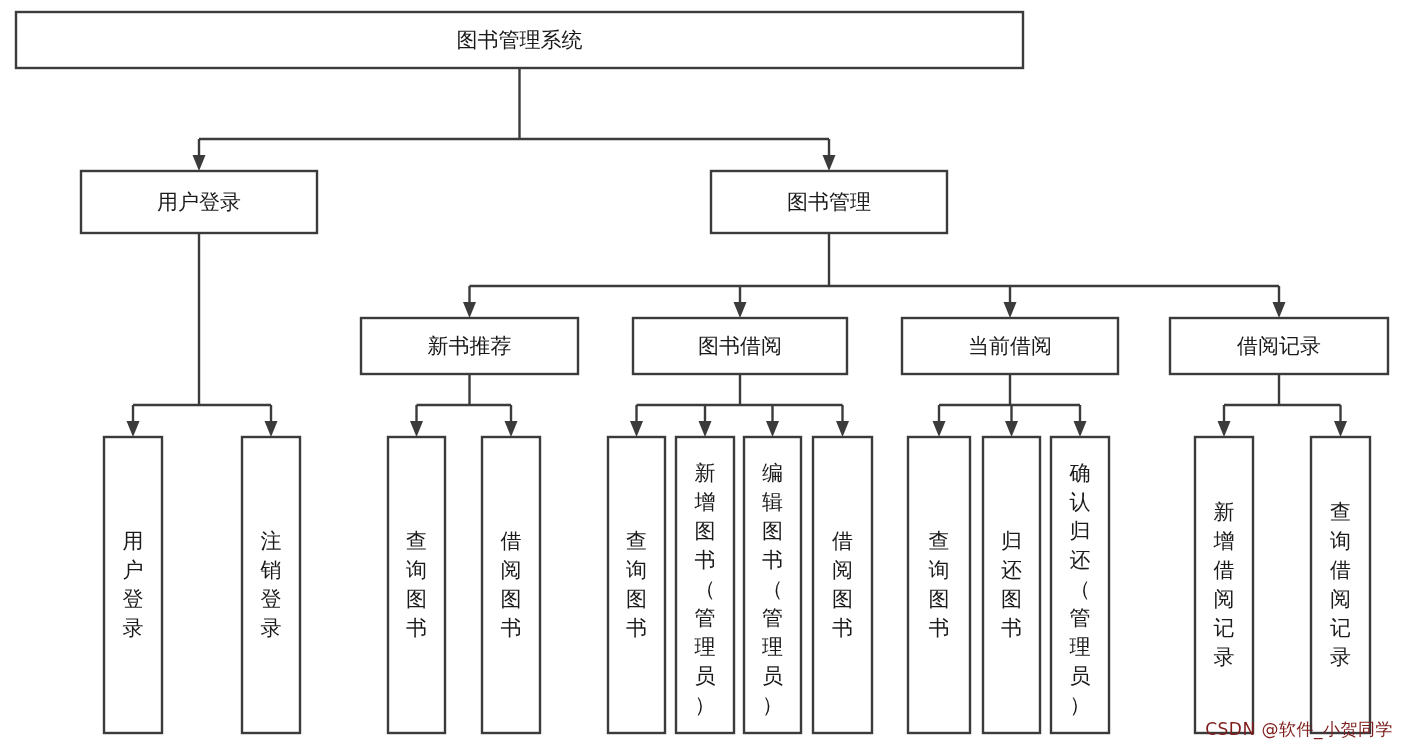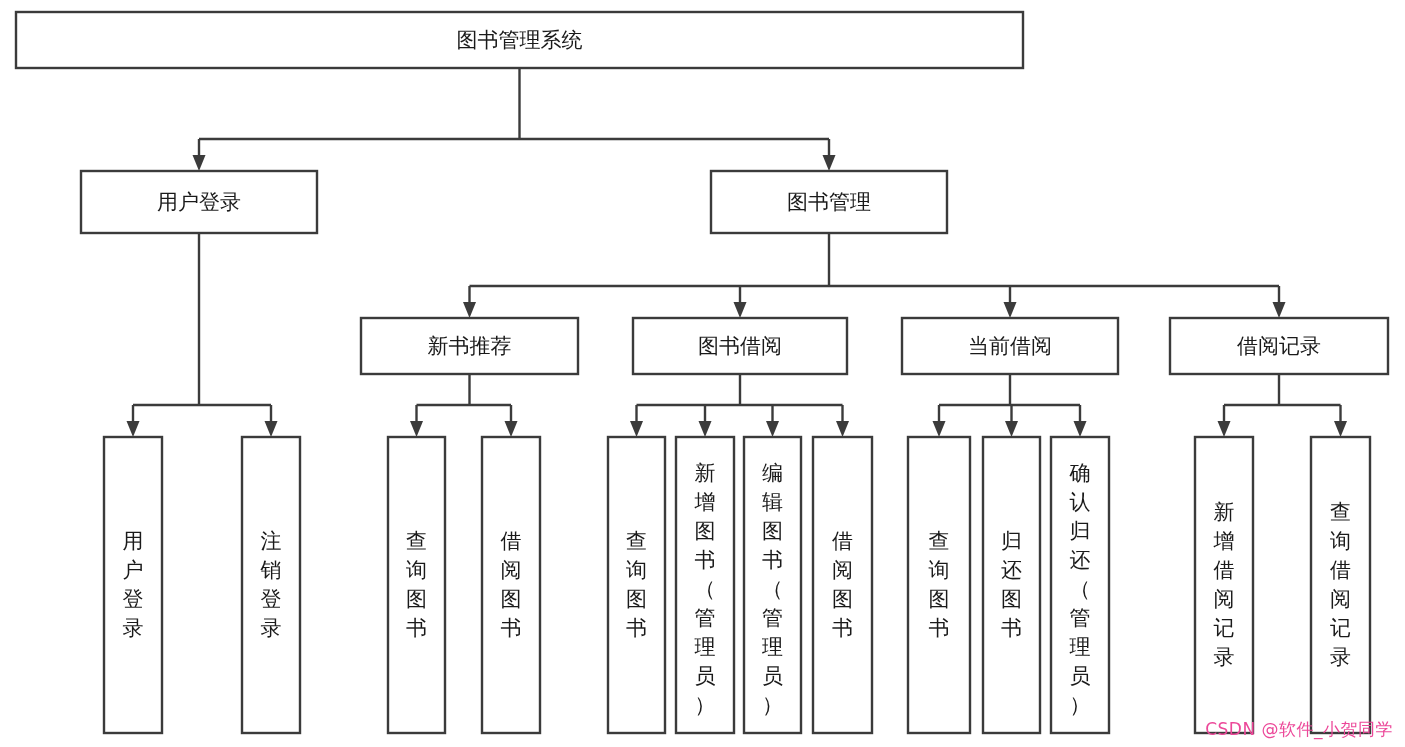--- a/index.html
+++ b/index.html
@@ -55,21 +55,21 @@
   .edge-arrow {
     fill: #3b3b3b;
     stroke: none;
   }
   .watermark-text {
     position: absolute;
     right: 12px;
     bottom: 6px;
     font-family: "DejaVu Sans", "Liberation Sans", sans-serif;
     font-size: 17px;
-    color: #ec4899;
+    color: #7f1d1d;
     letter-spacing: 0.5px;
     white-space: nowrap;
     pointer-events: none;
   }
 </style>
 </head>
 <body>
 
 <div id="diagram-root">
 

